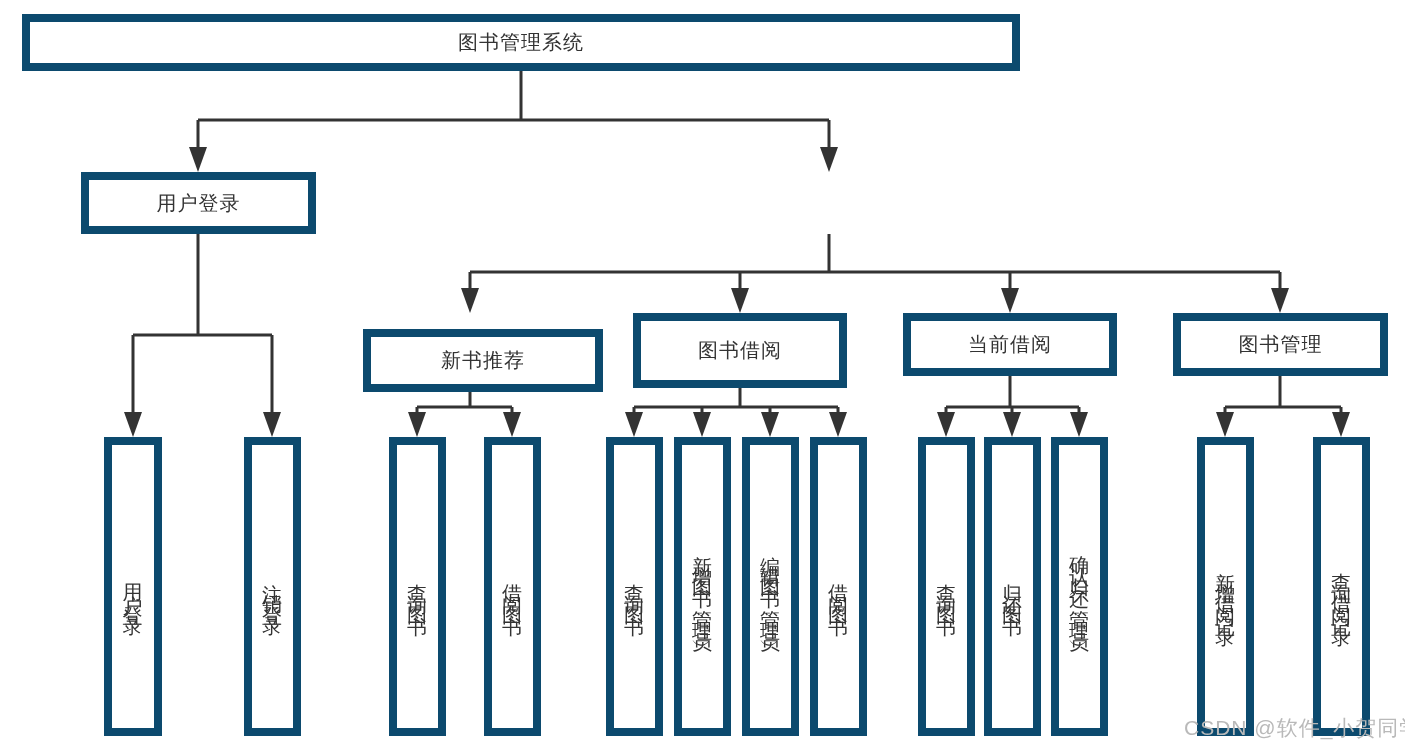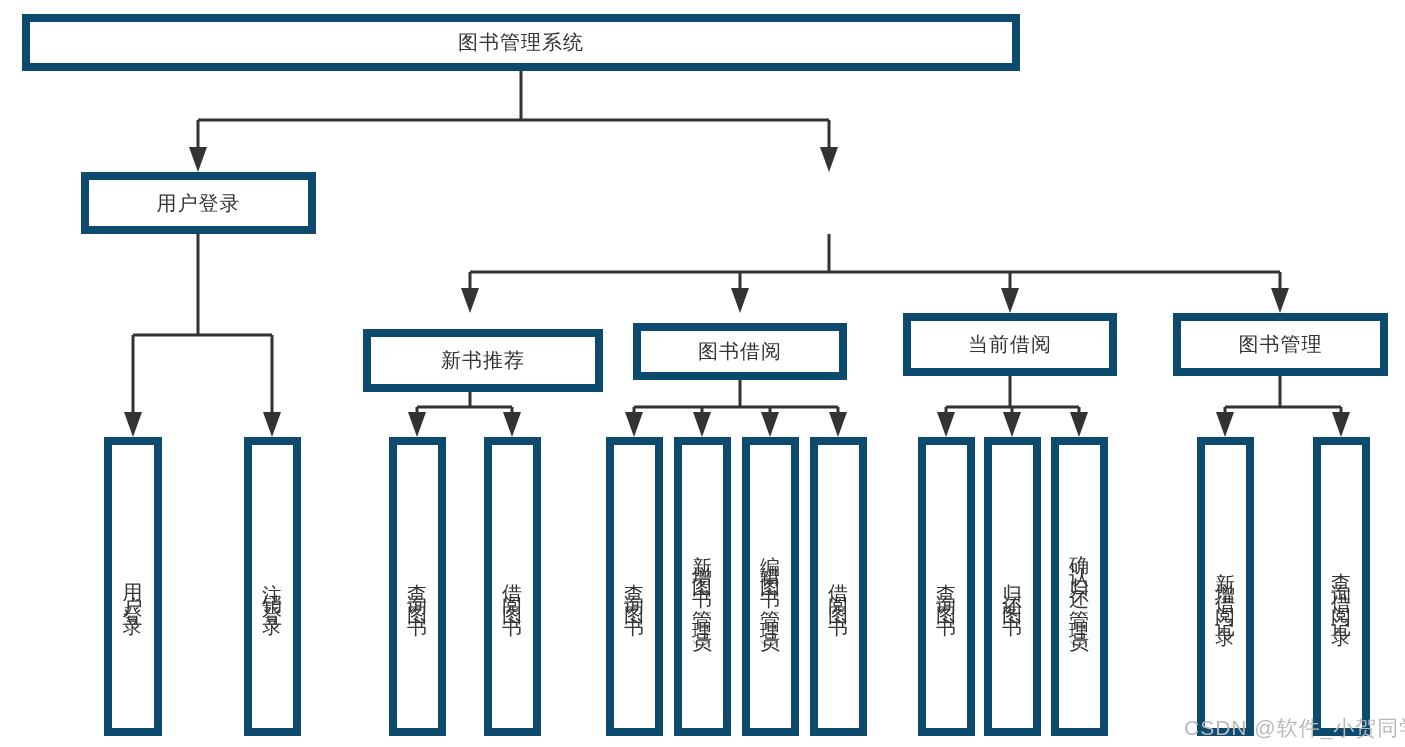--- a/index.html
+++ b/index.html
@@ -90,21 +90,21 @@
     <span>图书管理系统</span>
   </div>
 
   <div class="node h-node" style="left:81px; top:172px; width:235px; height:62px;">
     <span>用户登录</span>
   </div>
 
   <div class="node h-node" style="left:363px; top:313px; width:240px; height:63px;margin-top:16px;">
     <span>新书推荐</span>
   </div>
-  <div class="node h-node" style="left:633px; top:323px; width:214px; height:57px;">
+  <div class="node h-node" style="left:633px; top:313px; width:214px; height:75px;">
     <span>图书借阅</span>
   </div>
   <div class="node h-node" style="left:903px; top:313px; width:214px; height:63px;">
     <span>当前借阅</span>
   </div>
   <div class="node h-node" style="left:1173px; top:313px; width:215px; height:63px;">
     <span>图书管理</span>
   </div>
 
   <div class="node v-node" style="left:104px; top:437px; width:58px; height:299px;">

